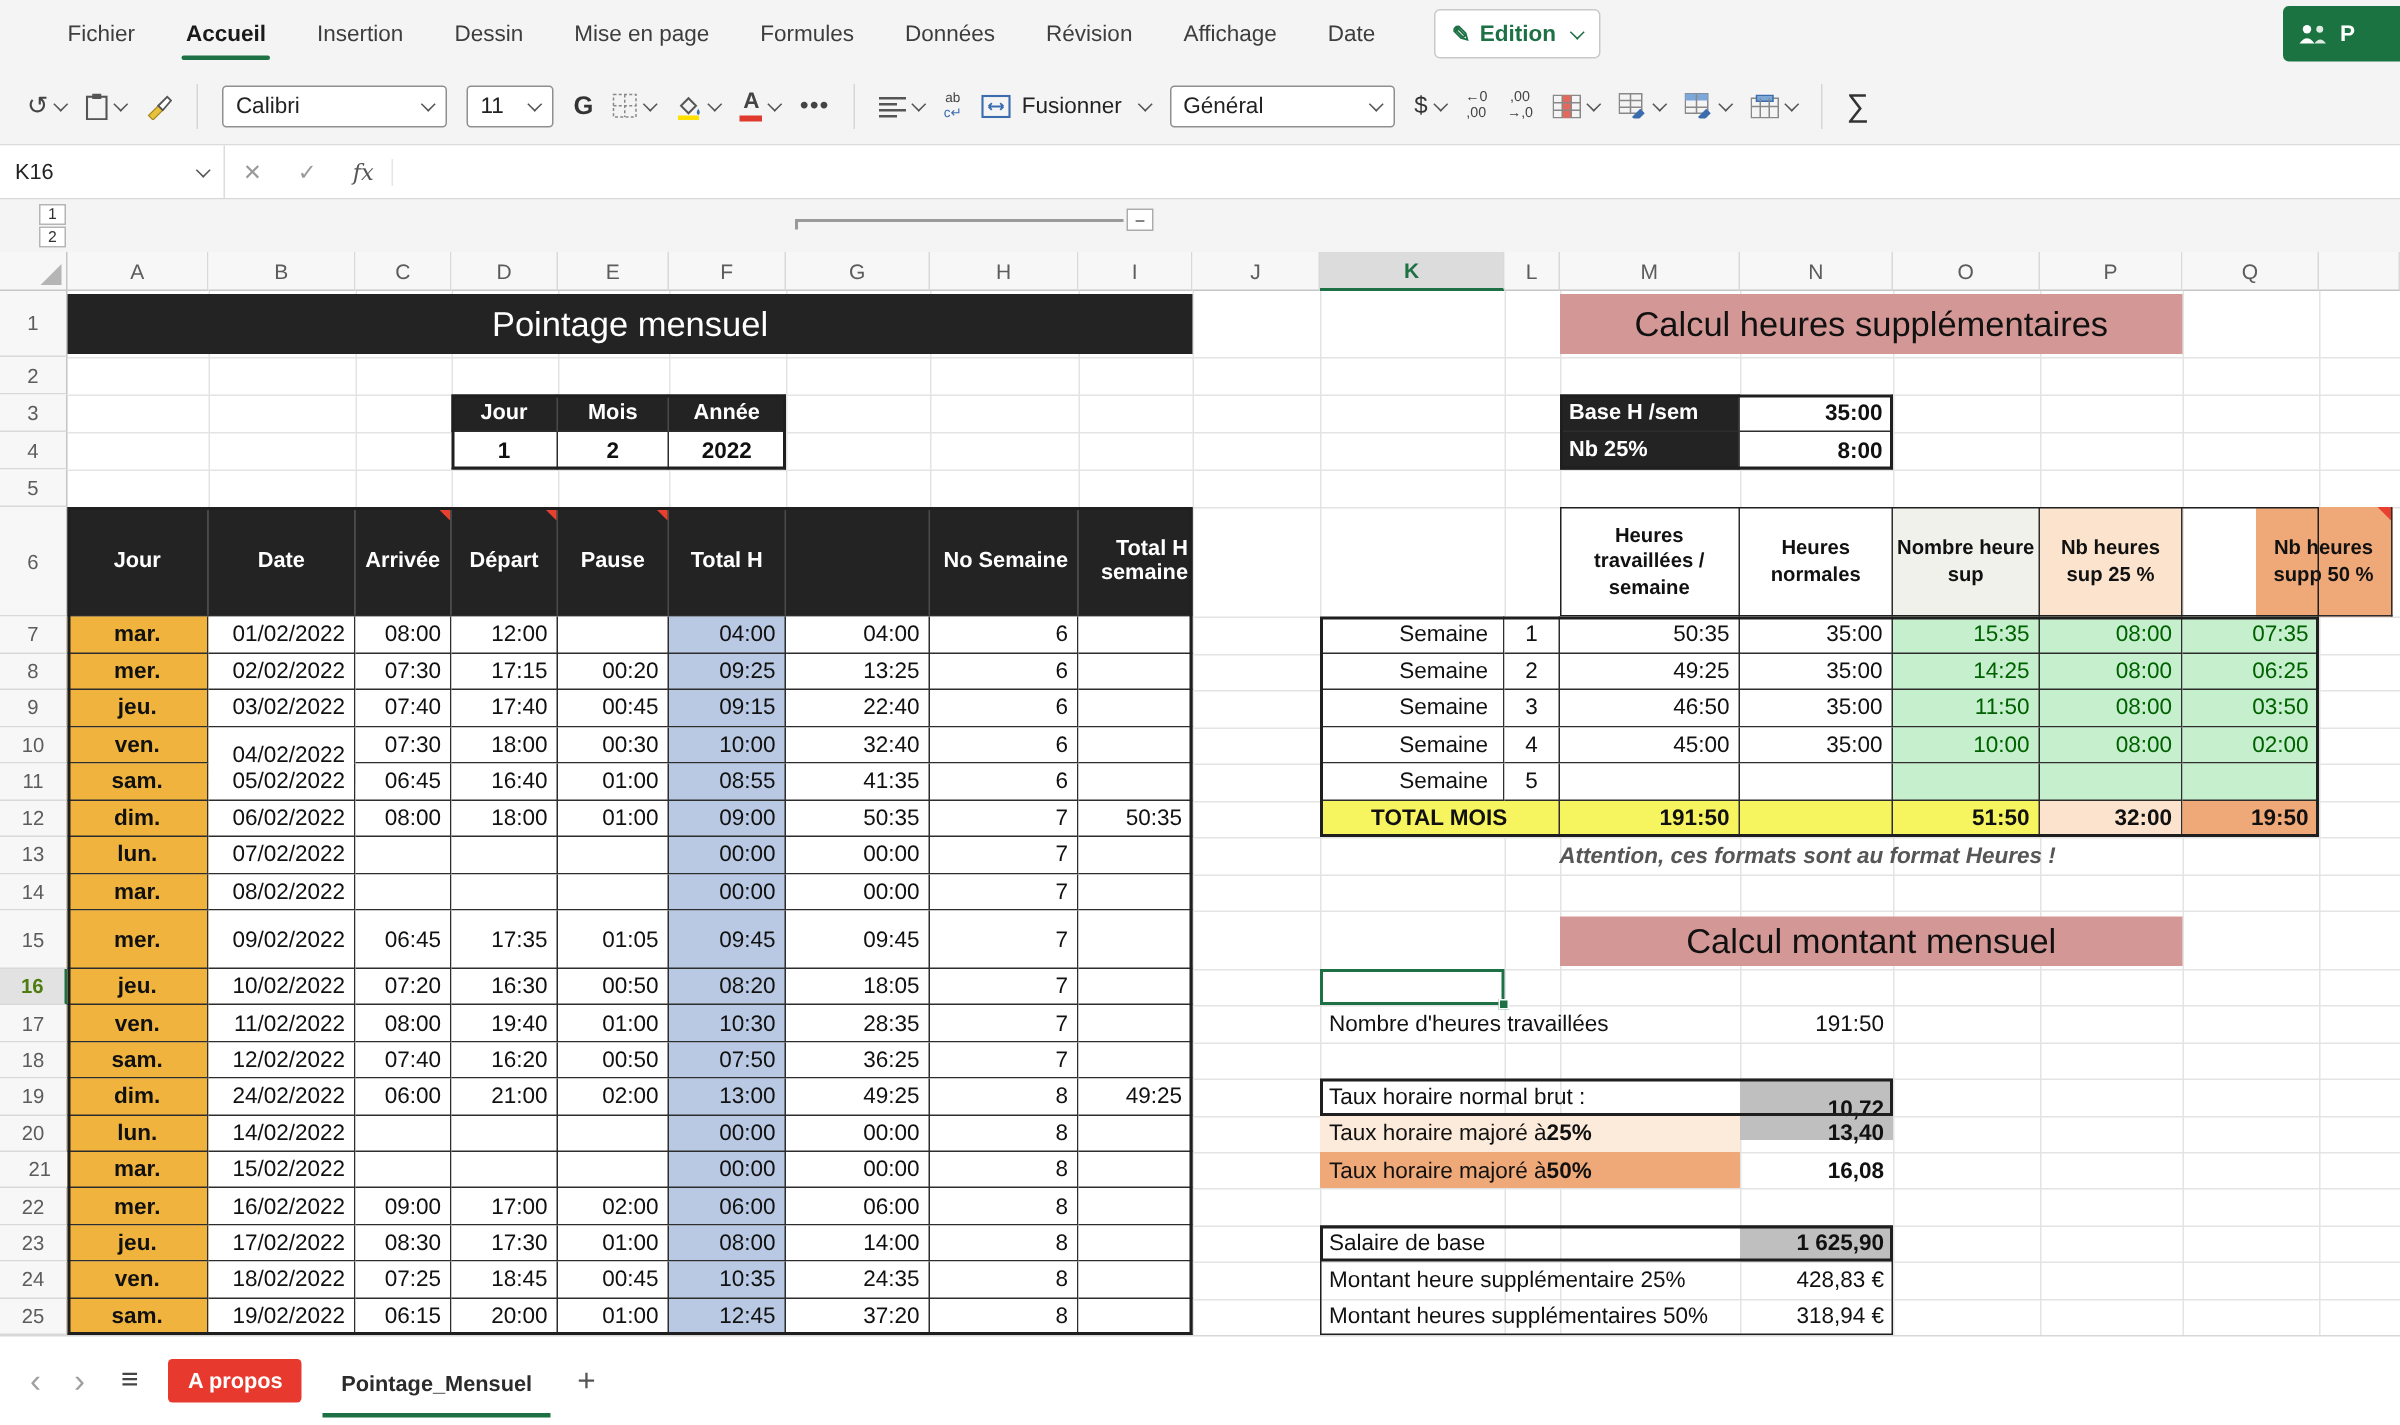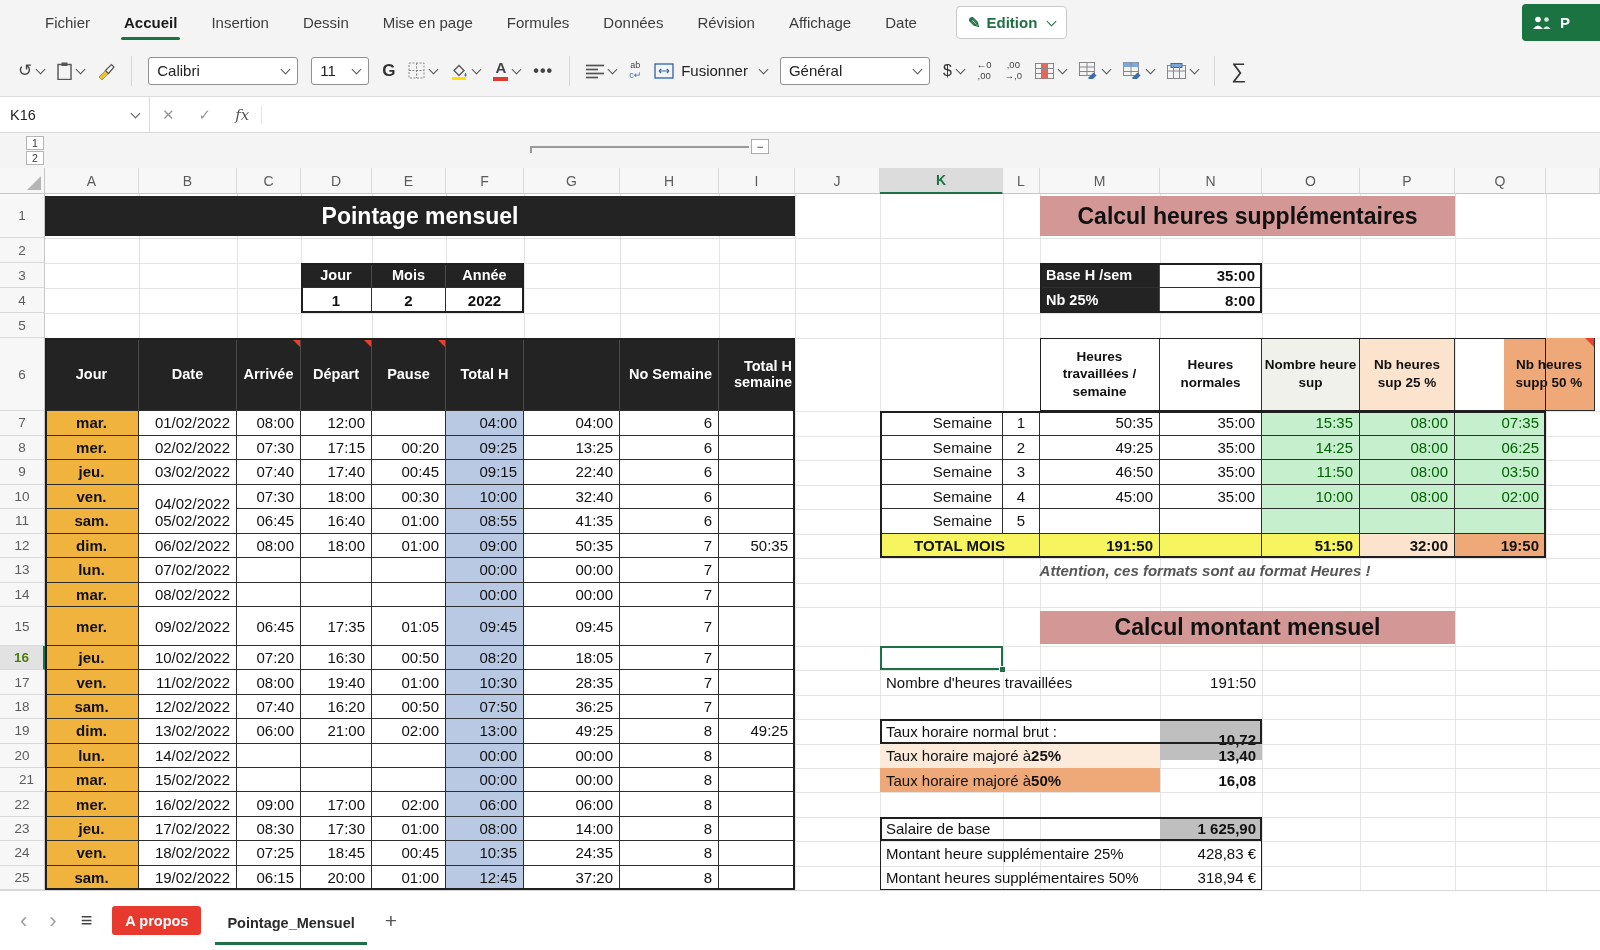--- a/index.html
+++ b/index.html
@@ -43,21 +43,21 @@
   .cl{position:absolute;box-sizing:border-box;display:flex;align-items:center;font-size:15px;color:#111;white-space:nowrap;}
   .ac{justify-content:center;text-align:center;}
   .ar{justify-content:flex-end;padding-right:6px;text-align:right;}
   .al{justify-content:flex-start;padding-left:6px;text-align:left;}
   .bold{font-weight:700;}
   .f14{font-size:14.5px;}
   .f135{font-size:13.5px;line-height:1.3;}
   .wrapc{white-space:normal;padding:2px;}
   .dark{background:#232323;color:#fff;}
   .dkb{border-right:1px solid #4a4a4a;border-bottom:1px solid #2d2d2d;}
-  .banner{font-size:23px;font-weight:700;justify-content:center;}
+  .banner{font-size:23px;font-weight:400;justify-content:center;}
   .bcell{border-right:1px solid #2d2d2d;border-bottom:1px solid #2d2d2d;background:#fff;}
   .grn{background:#c6efce;color:#006100;}
   .obox{position:absolute;pointer-events:none;box-sizing:border-box;}
   .ob2{border:2px solid #1f1f1f;}
   .ob15{border:1.5px solid #1f1f1f;}
   .colhdr{position:absolute;box-sizing:border-box;background:#f7f7f7;color:#5c5c5c;font-size:14px;display:flex;align-items:center;justify-content:center;border-right:1px solid #d9d9d9;border-bottom:1px solid #c6c6c6;}
   .colhdr-sel{background:#dcdcdc;color:#1e7145;font-weight:700;border-bottom:2px solid #1e7145;}
   .rowhdr{position:absolute;box-sizing:border-box;background:#f7f7f7;color:#5c5c5c;font-size:13.5px;display:flex;align-items:center;justify-content:center;border-bottom:1px solid #d9d9d9;border-right:1px solid #c6c6c6;}
   .rowhdr-sel{background:#e2e2e2;color:#4d7c0f;font-weight:600;border-right:2px solid #1e7145;}
   .selall{position:absolute;box-sizing:border-box;background:#f7f7f7;border-right:1px solid #c6c6c6;border-bottom:1px solid #c6c6c6;}
@@ -468,21 +468,21 @@
       <div class="cl bcell ac bold" style="left: 45px; top: 561.8px; width: 94px; height: 24.4px; background: rgb(240, 180, 62);">sam.</div>
       <div class="cl bcell ar" style="left: 139px; top: 561.8px; width: 98px; height: 24.4px;">12/02/2022</div>
       <div class="cl bcell ar" style="left: 237px; top: 561.8px; width: 64px; height: 24.4px;">07:40</div>
       <div class="cl bcell ar" style="left: 301px; top: 561.8px; width: 71px; height: 24.4px;">16:20</div>
       <div class="cl bcell ar" style="left: 372px; top: 561.8px; width: 74px; height: 24.4px;">00:50</div>
       <div class="cl bcell ar" style="left: 446px; top: 561.8px; width: 78px; height: 24.4px; background: rgb(185, 201, 227);">07:50</div>
       <div class="cl bcell ar" style="left: 524px; top: 561.8px; width: 96px; height: 24.4px;">36:25</div>
       <div class="cl bcell ar" style="left: 620px; top: 561.8px; width: 99px; height: 24.4px;">7</div>
       <div class="cl bcell ar" style="left: 719px; top: 561.8px; width: 76px; height: 24.4px;"></div>
       <div class="cl bcell ac bold" style="left: 45px; top: 586.2px; width: 94px; height: 24.4px; background: rgb(240, 180, 62);">dim.</div>
-      <div class="cl bcell ar" style="left: 139px; top: 586.2px; width: 98px; height: 24.4px;">13/02/2022</div>
+      <div class="cl bcell ar" style="left: 139px; top: 586.2px; width: 98px; height: 24.4px;">24/02/2022</div>
       <div class="cl bcell ar" style="left: 237px; top: 586.2px; width: 64px; height: 24.4px;">06:00</div>
       <div class="cl bcell ar" style="left: 301px; top: 586.2px; width: 71px; height: 24.4px;">21:00</div>
       <div class="cl bcell ar" style="left: 372px; top: 586.2px; width: 74px; height: 24.4px;">02:00</div>
       <div class="cl bcell ar" style="left: 446px; top: 586.2px; width: 78px; height: 24.4px; background: rgb(185, 201, 227);">13:00</div>
       <div class="cl bcell ar" style="left: 524px; top: 586.2px; width: 96px; height: 24.4px;">49:25</div>
       <div class="cl bcell ar" style="left: 620px; top: 586.2px; width: 99px; height: 24.4px;">8</div>
       <div class="cl bcell ar" style="left: 719px; top: 586.2px; width: 76px; height: 24.4px;">49:25</div>
       <div class="cl bcell ac bold" style="left: 45px; top: 610.6px; width: 94px; height: 24.4px; background: rgb(240, 180, 62);">lun.</div>
       <div class="cl bcell ar" style="left: 139px; top: 610.6px; width: 98px; height: 24.4px;">14/02/2022</div>
       <div class="cl bcell ar" style="left: 237px; top: 610.6px; width: 64px; height: 24.4px;"></div>

